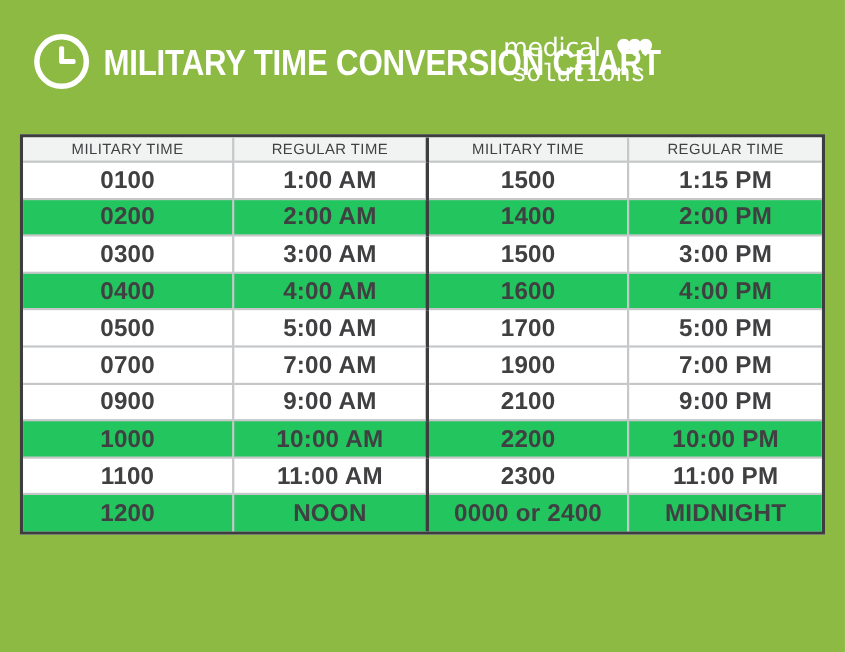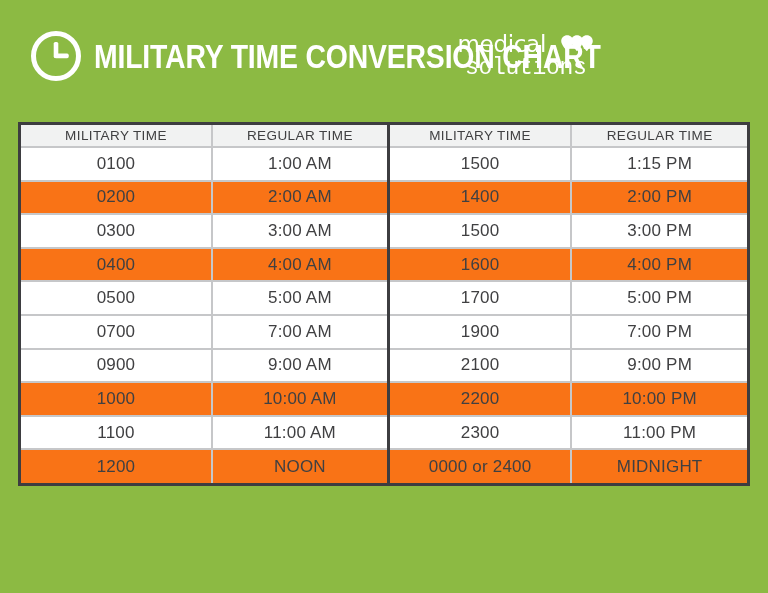--- a/index.html
+++ b/index.html
@@ -132,38 +132,39 @@
   }
 
   table.conv th {
     background: #f1f2f2;
     font-size: 13.5px;
     letter-spacing: 0.4px;
     height: 22px;
   }
 
   table.conv td {
-    font-size: 17px;
+    font-size: 22px;
     letter-spacing: 0.2px;
+    font-weight: bold;
   }
 
   
   table.conv th.mid-edge,
   table.conv td.mid-edge {
     border-right: 3px solid #3d3d40;
   }
 
   
   table.conv th.last-col,
   table.conv td.last-col {
     border-right: none;
   }
 
   table.conv tbody tr.odd td { background: #ffffff; }
-  table.conv tbody tr.even td { background: #f97316; }
+  table.conv tbody tr.even td { background: #22c55e; }
 
   table.conv tbody tr:last-child td { border-bottom: none; }
 </style>
 </head>
 <body>
 
 <div class="page">
 
   <div class="header">
 

